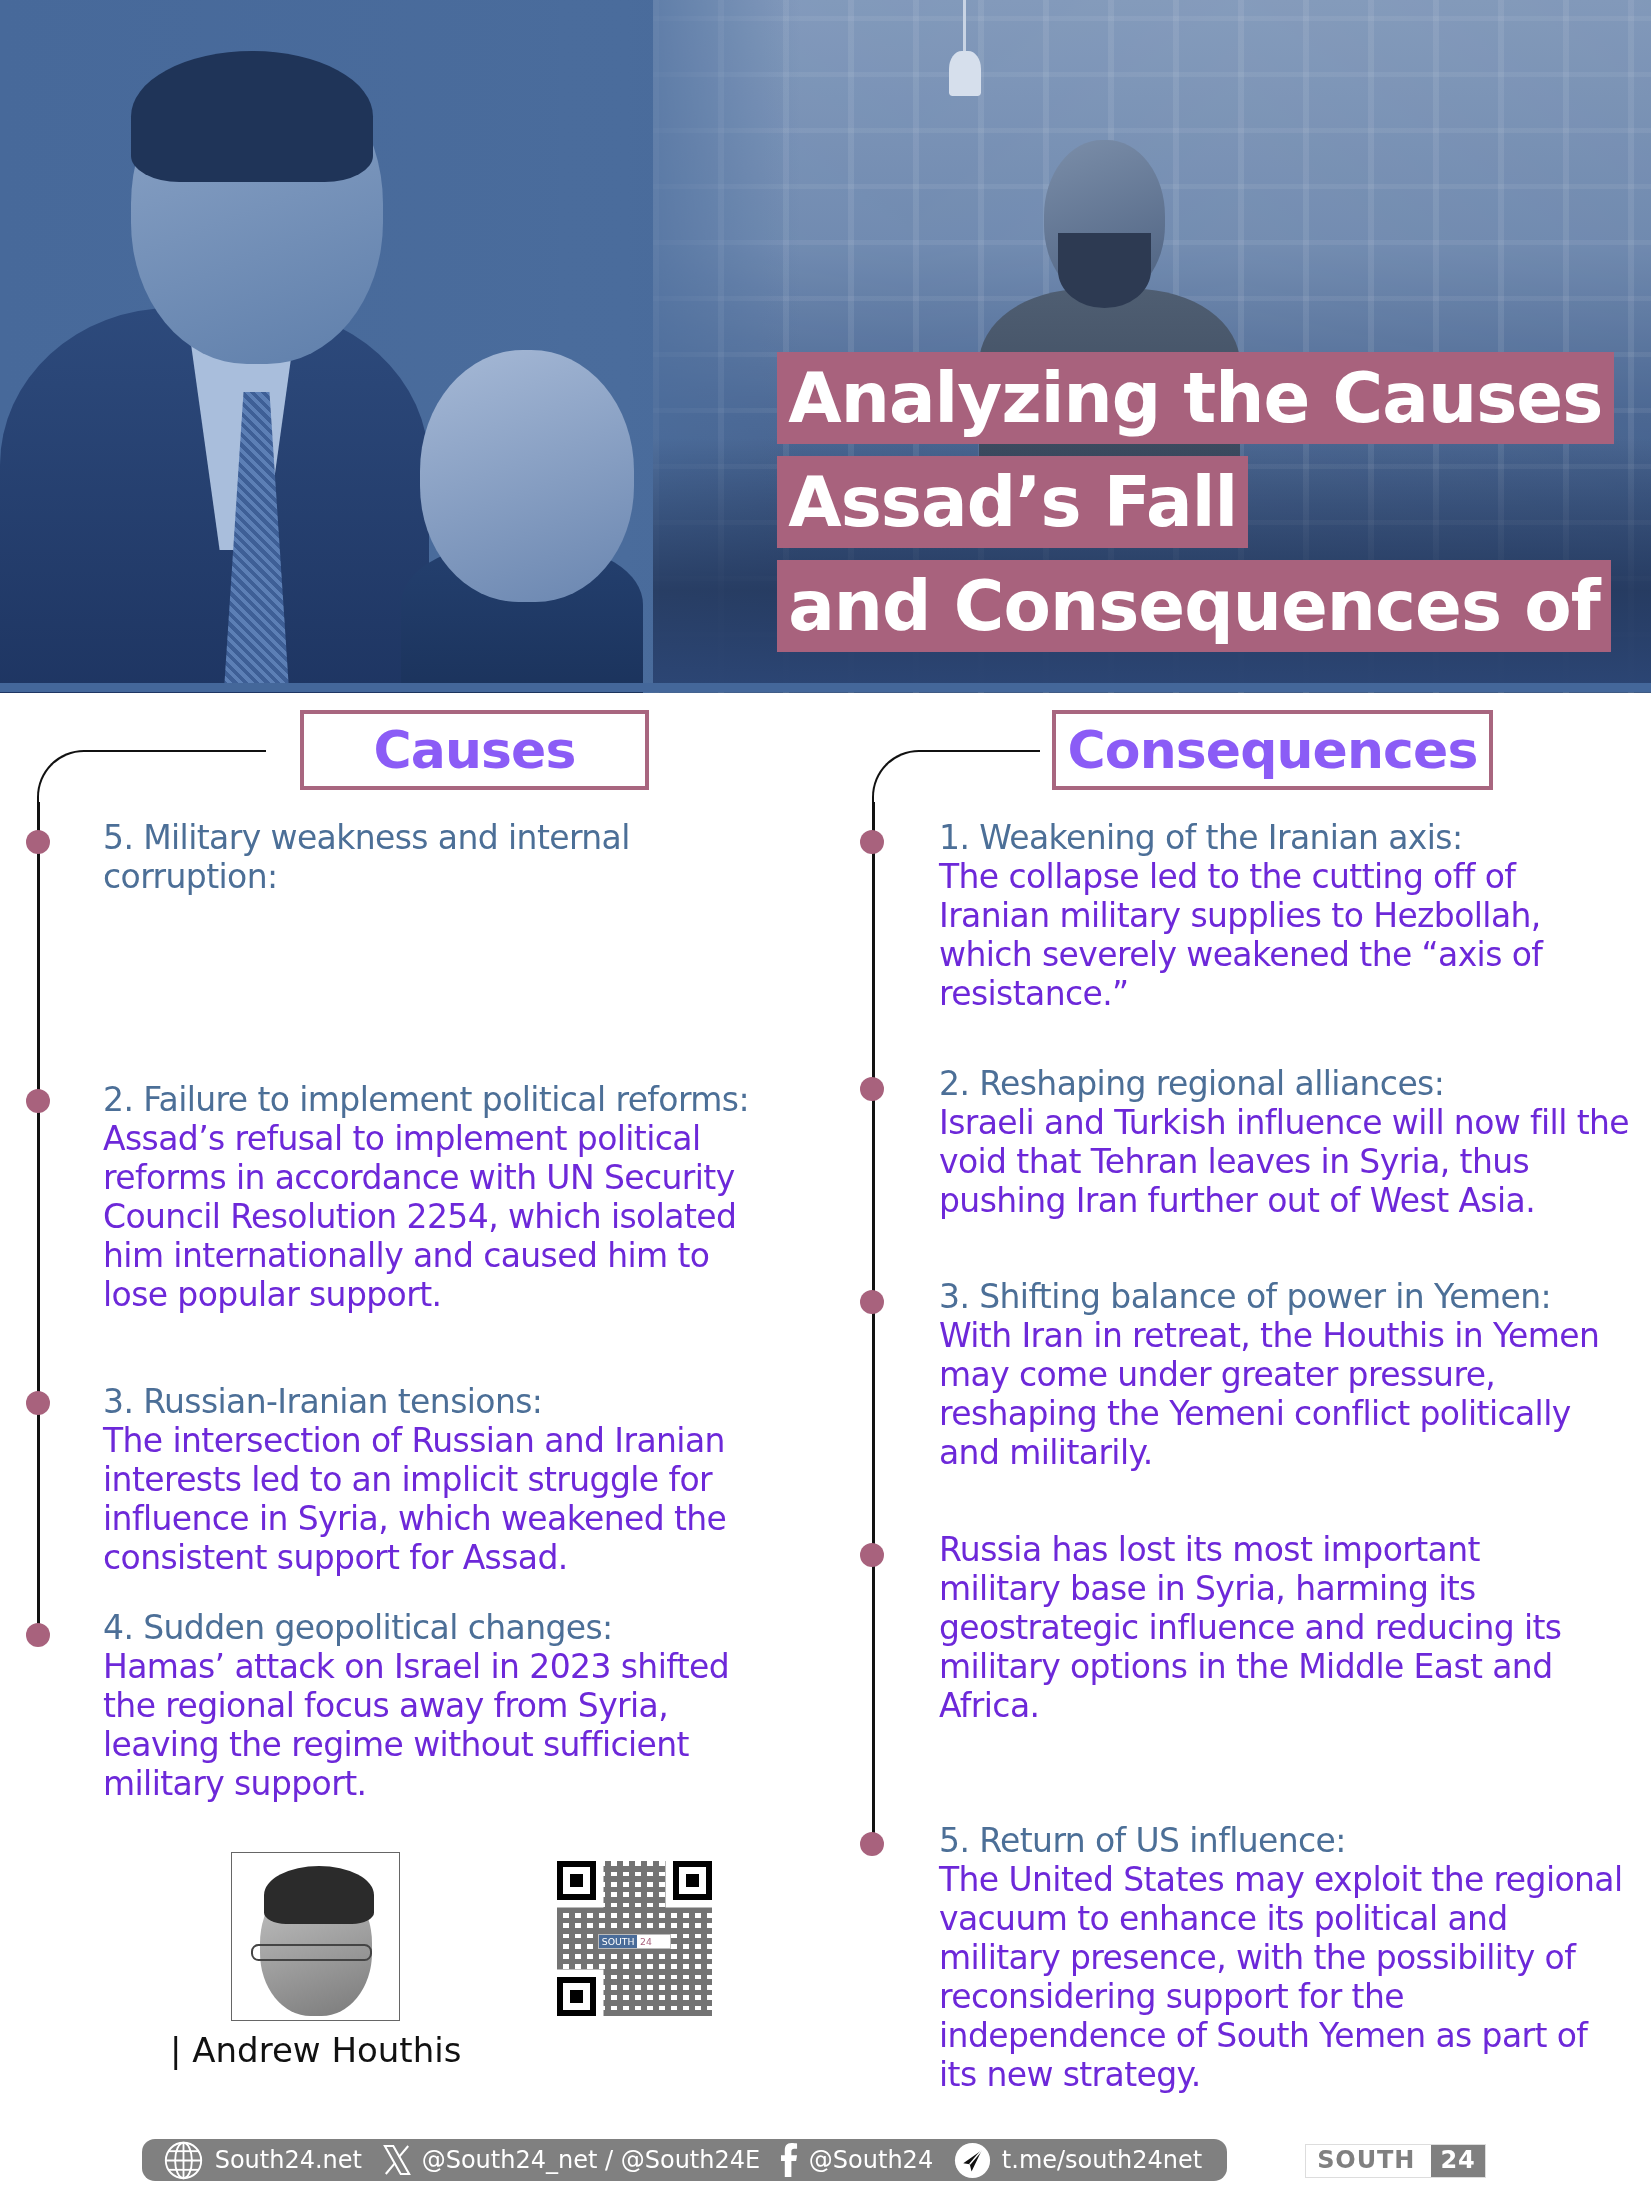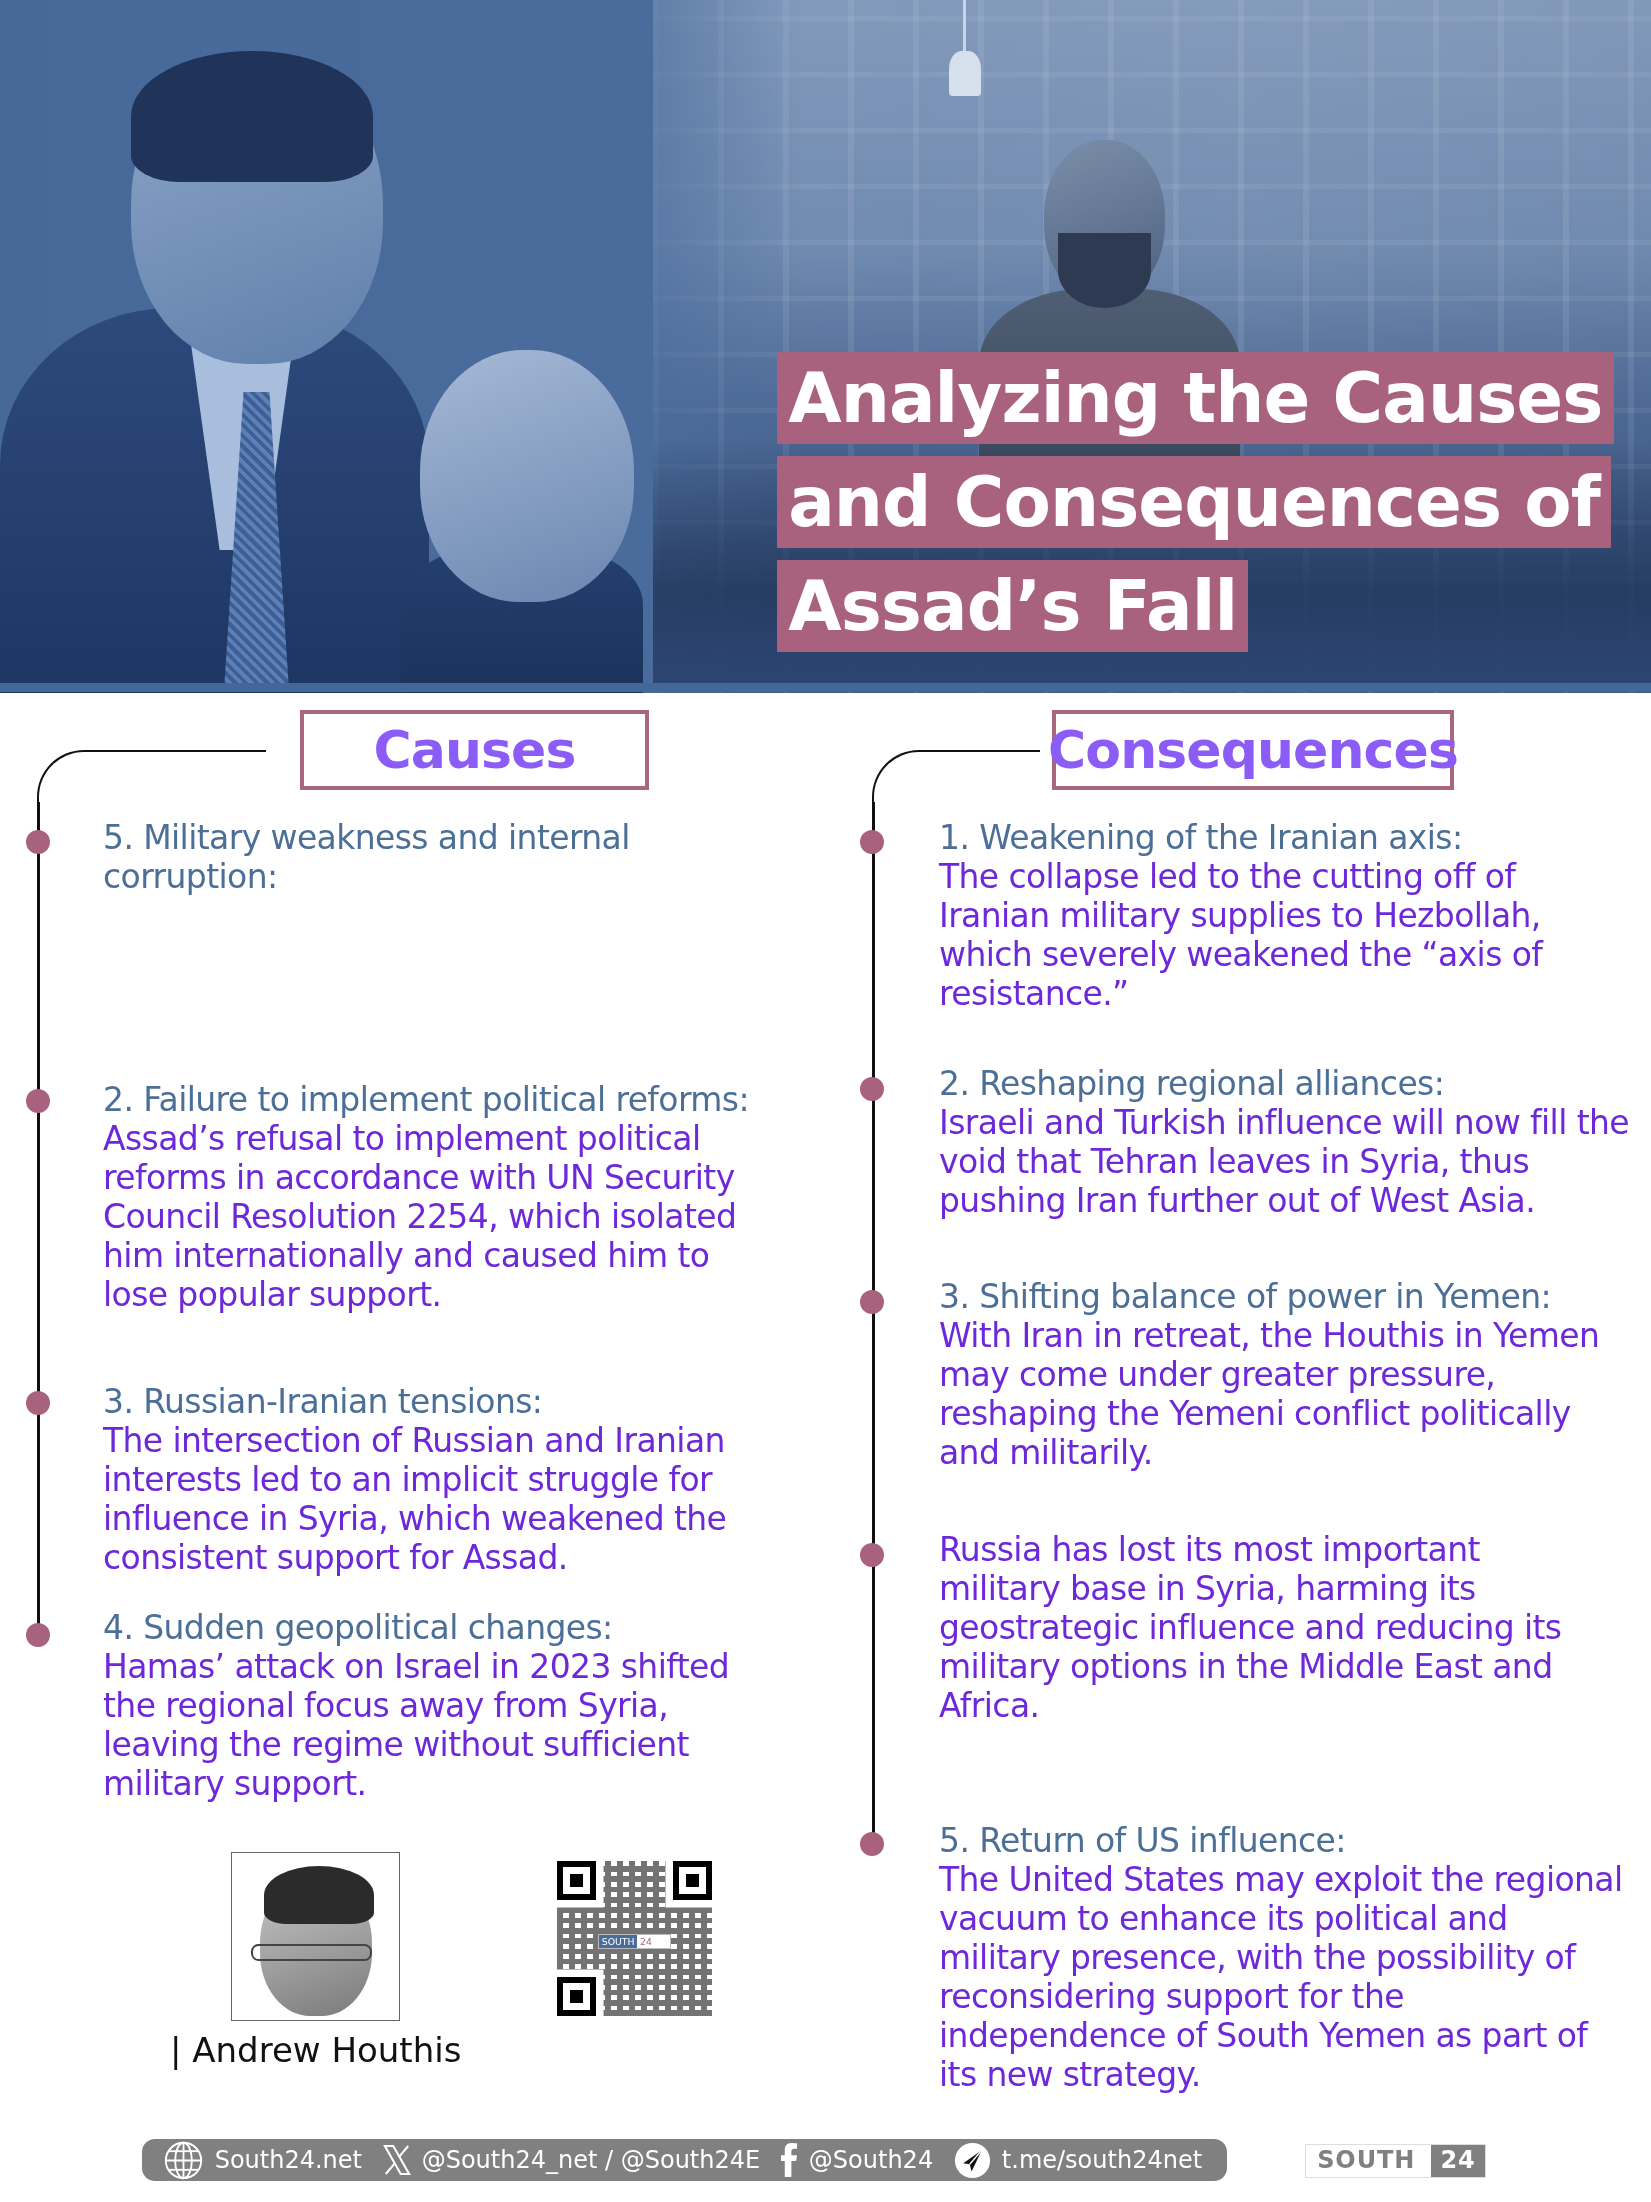--- a/index.html
+++ b/index.html
@@ -42,21 +42,21 @@
   .title-block { position: absolute; left: 777px; top: 352px; }
   .title-line { display: block; background: #a8627d; color: #fff; font-family: "DejaVu Sans", sans-serif;
                 font-weight: bold; font-size: 69px; line-height: 92px; height: 92px; padding: 0 11.2px 0 11.2px;
                 margin-bottom: 12px; white-space: nowrap; width: max-content; letter-spacing: -0.9px; }
 
   
   .sec-box { position: absolute; height: 80px; border: 4.7px solid #a8667f; background: #fff;
              display: flex; align-items: center; justify-content: center;
              font-family: "DejaVu Sans", sans-serif; font-weight: bold; font-size: 52px; color: #8b5cf6; letter-spacing: -0.9px; }
   .causes-box { left: 300px; top: 710px; width: 349px; }
-  .cons-box { left: 1052px; top: 710px; width: 402px; }
+  .cons-box { left: 1052px; top: 710px; width: 441px; }
 
   .connector { position: absolute; border-top: 2.8px solid #111; border-left: 2.8px solid #111; border-top-left-radius: 47px; }
   .vline { position: absolute; width: 2.8px; background: #111; }
   .dot { position: absolute; width: 24px; height: 24px; border-radius: 50%; background: #a8627d; }
 
   
   .item { position: absolute; font-family: "DejaVu Sans", sans-serif; font-size: 33px; line-height: 39px; letter-spacing: -0.6px; }
   .item .h { color: #4c6f97; display: block; }
   .item .t { color: #6d28d9; display: block; }
 
@@ -112,22 +112,22 @@
       <div class="hair"></div>
   </div>
   <div class="fig fig2">
     <div class="body"></div>
       <div class="head"></div>
   </div>
   <div class="bottom-band"></div>
 
   <div class="title-block">
     <span class="title-line">Analyzing the Causes</span>
+    <span class="title-line">Assad’s Fall</span>
     <span class="title-line">and Consequences of</span>
-    <span class="title-line">Assad’s Fall</span>
   </div>
 </div>
 
 <div class="connector" style="left:37px; top:750px; width:229px; height:75px;"></div>
 <div class="vline" style="left:37px; top:802px; height:834px;"></div>
 <div class="sec-box causes-box">Causes</div>
 
 <div class="dot" style="left:26px; top:830px;"></div>
 <div class="item" style="left:103px; top:818px; width:671px;">
   <span class="h">5. Military weakness and internal corruption:</span>

